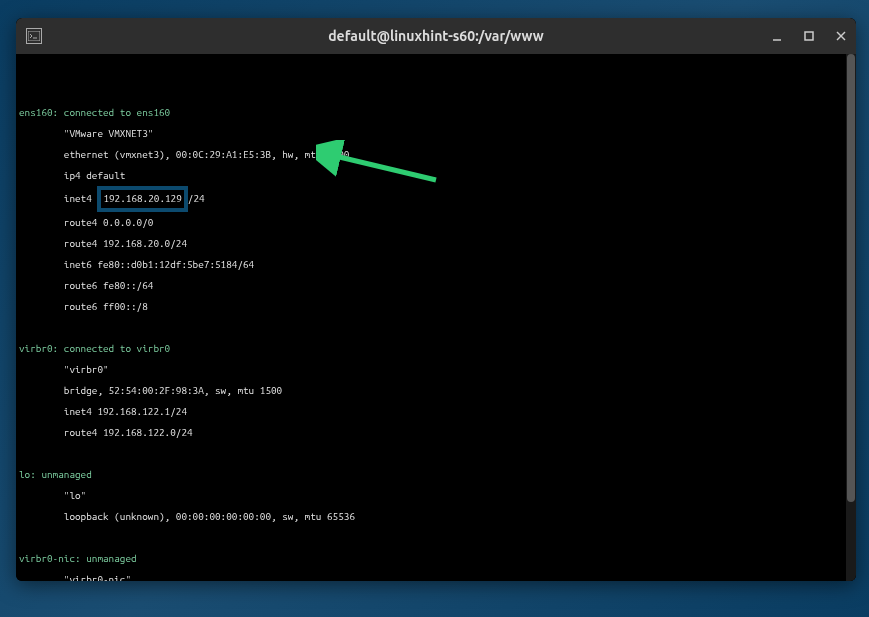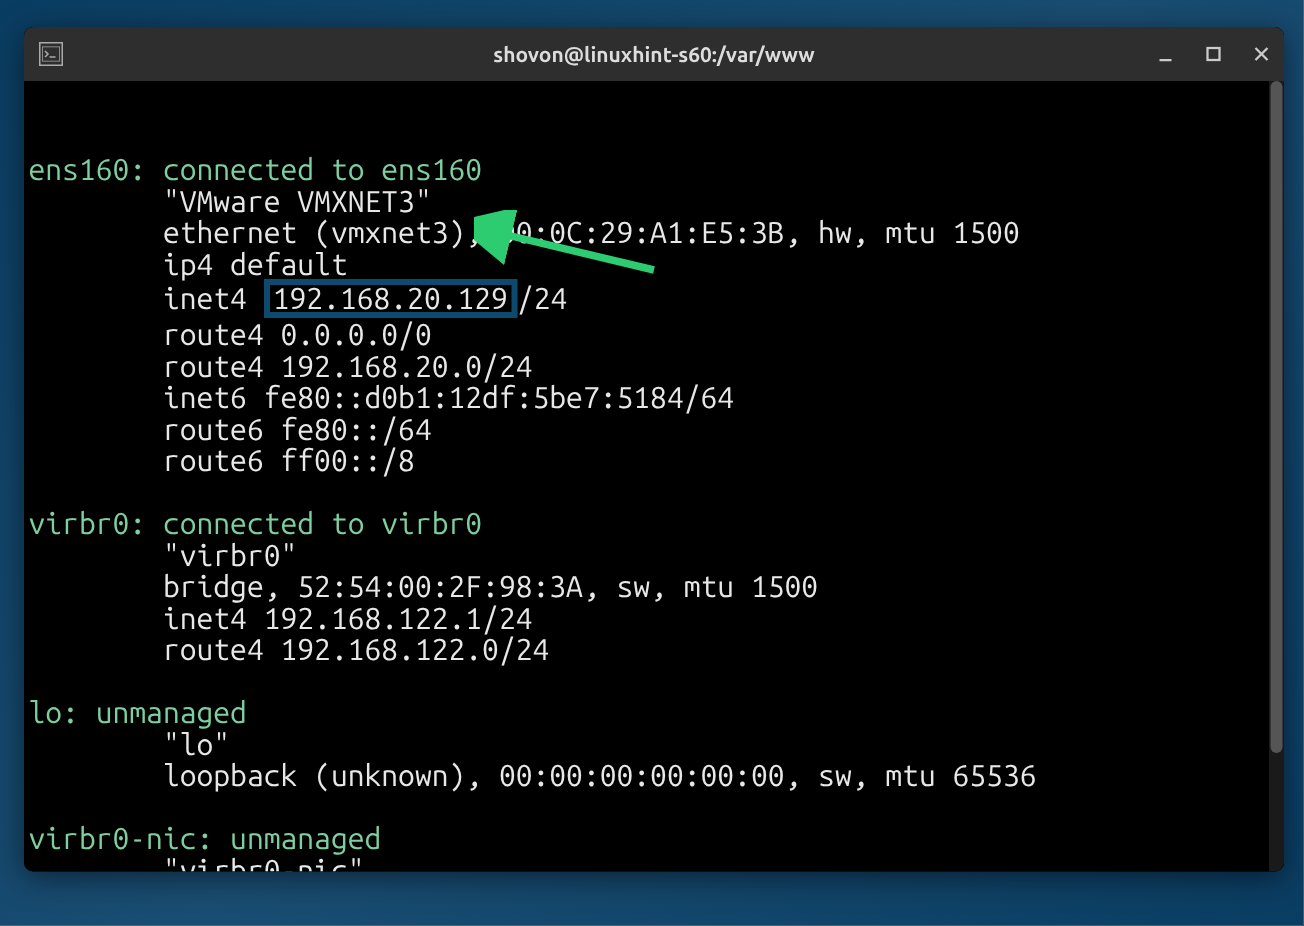--- a/index.html
+++ b/index.html
@@ -84,21 +84,21 @@
       font-size: 13px;
       cursor: pointer;
     }
 
     .terminal-body {
       flex: 1;
       background: #000000;
       padding: 6px 3px;
       color: #e8e8e8;
       line-height: 21px;
-      font-size: 20px;
+      font-size: 10px;
       white-space: pre;
       position: relative;
       overflow: hidden;
     }
 
     .iface-name {
       color: #7dcea0;
     }
 
     .connected {
@@ -146,21 +146,21 @@
 <div class="terminal-window">
 
   <div class="titlebar">
     <div class="titlebar-icon">
       <svg width="12" height="10" viewBox="0 0 12 10">
         <rect x="0" y="0" width="12" height="10" fill="none" stroke="#aaa" stroke-width="1"></rect>
         <path d="M2 3 L4 5 L2 7" stroke="#aaa" stroke-width="1" fill="none"></path>
         <line x1="5" y1="7" x2="9" y2="7" stroke="#aaa" stroke-width="1"></line>
       </svg>
     </div>
-    <div class="titlebar-title">shovon@linuxhint-s60:/var/www</div>
+    <div class="titlebar-title">default@linuxhint-s60:/var/www</div>
     <div class="window-controls">
       <div class="win-btn">
         <svg width="12" height="12" viewBox="0 0 12 12">
             <line x1="2" y1="10" x2="10" y2="10" stroke="#ccc" stroke-width="1.5"></line>
           </svg>
       </div>
       <div class="win-btn">
         <svg width="12" height="12" viewBox="0 0 12 12">
             <rect x="2" y="2" width="8" height="8" fill="none" stroke="#ccc" stroke-width="1.5"></rect>
           </svg>

